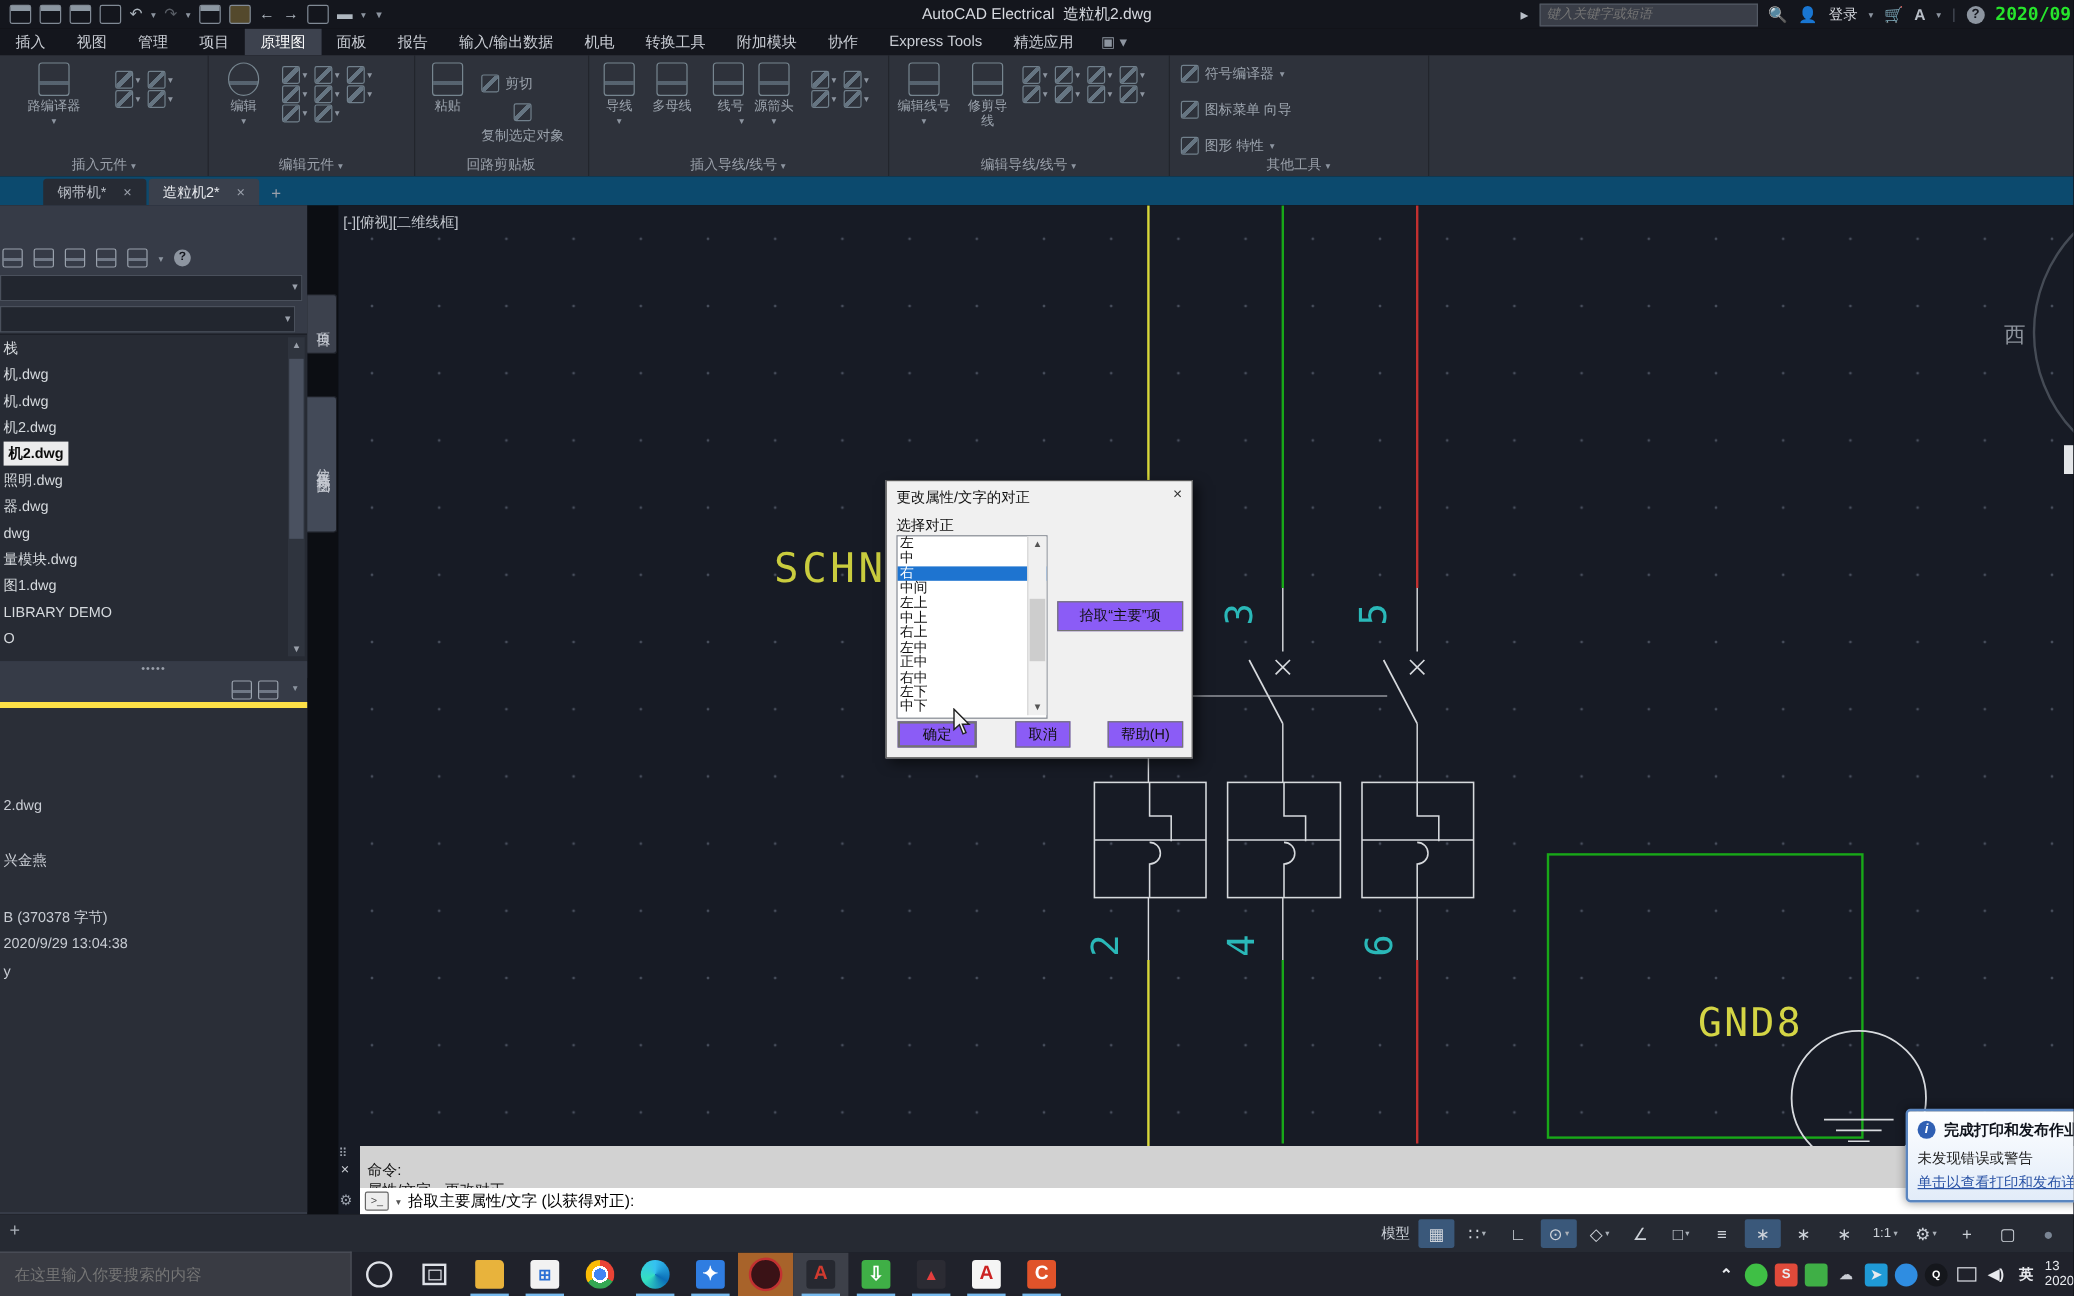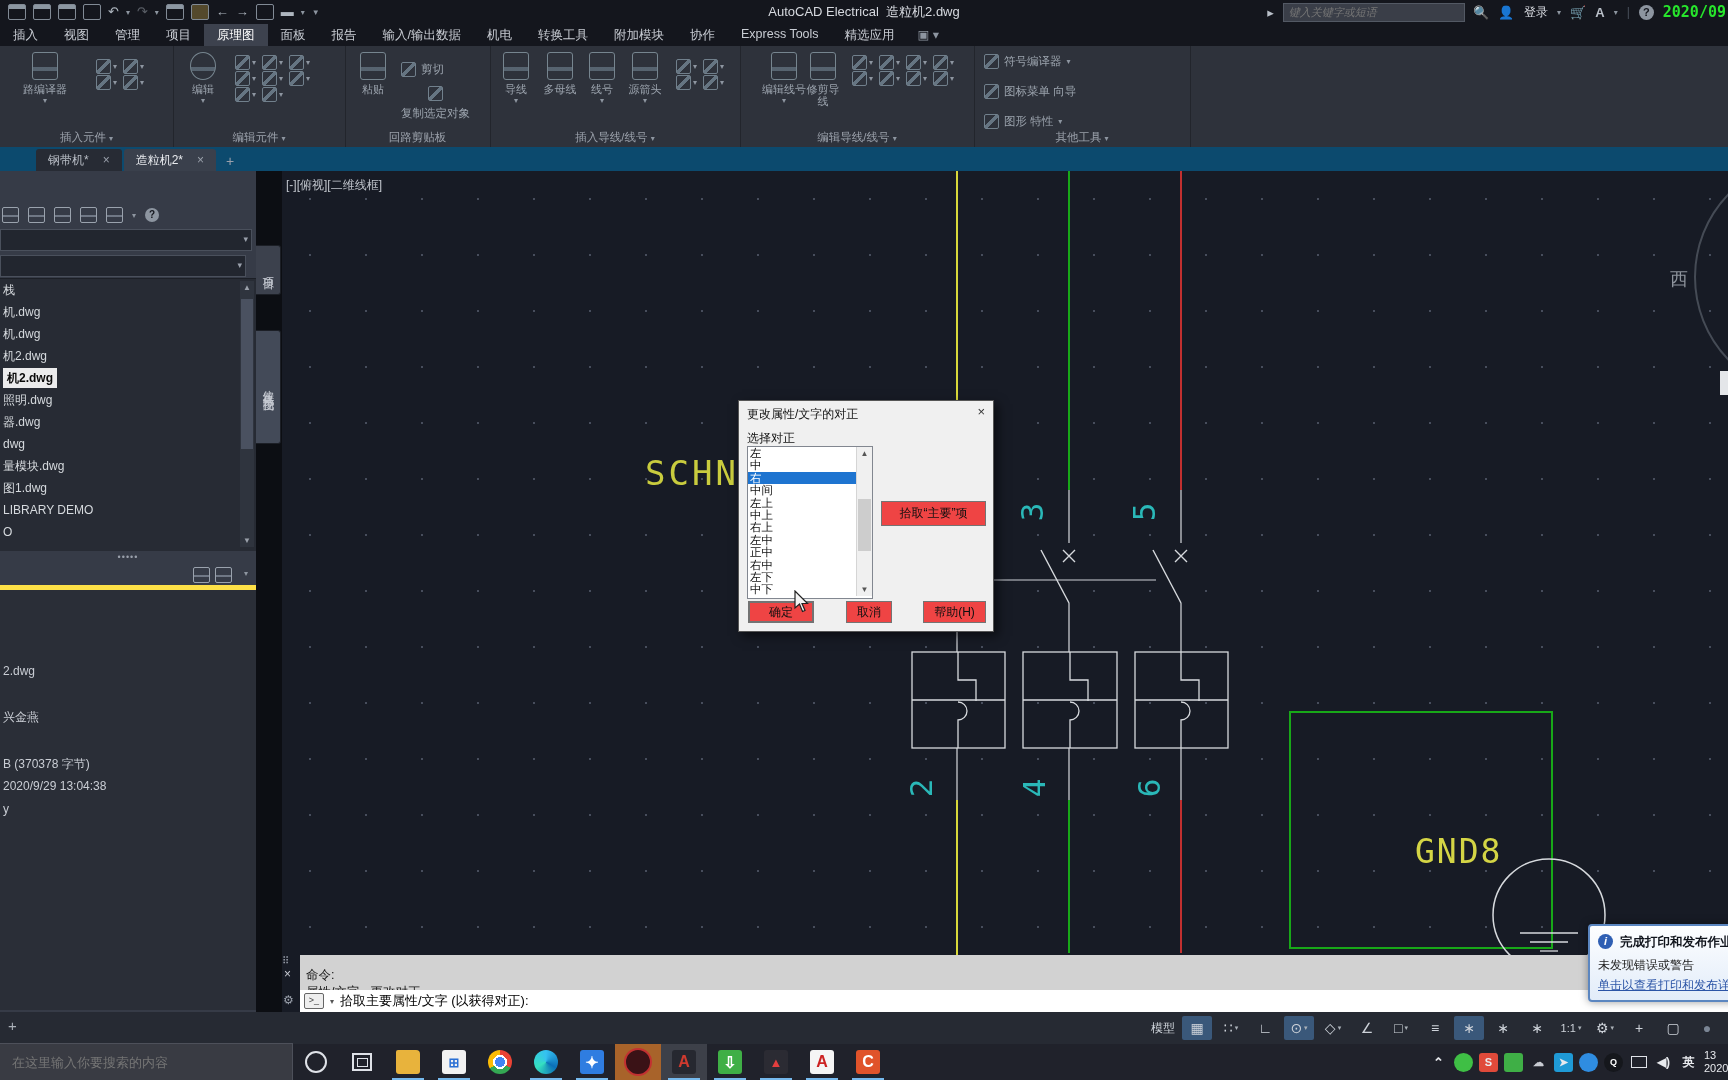--- a/index.html
+++ b/index.html
@@ -122,21 +122,21 @@
           box-shadow:4px 4px 10px rgba(0,0,0,.55);font-size:12px;color:#101010;z-index:25;}
   #dlg-title{position:absolute;left:8px;top:5px;font-size:12px;}
   #dlg-close{position:absolute;right:8px;top:3px;font-size:13px;color:#333;}
   #dlg-sel-label{position:absolute;left:8px;top:29px;}
   #dlg-list{position:absolute;left:8px;top:45px;width:124px;height:151px;background:#fff;border:1px solid #828790;}
   .dlg-item{height:12.4px;line-height:12.4px;font-size:11.5px;padding-left:2px;white-space:nowrap;}
   .dlg-item.sel{background:#1e74d0;color:#fff;}
   #dlg-scroll{position:absolute;right:0;top:0;width:15px;height:149px;background:#f0f0f0;border-left:1px solid #d5d5d5;}
   #dlg-scroll .thumb{position:absolute;left:1px;right:1px;top:52px;height:52px;background:#cdcdcd;}
   #dlg-pick{position:absolute;left:142px;top:100px;width:105px;height:25px;}
-  .wbtn{background:#ef4444;border:1px solid #747474;font-size:12px;color:#101010;display:flex;
+  .wbtn{background:#8b5cf6;border:1px solid #747474;font-size:12px;color:#101010;display:flex;
         align-items:center;justify-content:center;font-family:"Liberation Sans",sans-serif;}
   #dlg-ok{position:absolute;left:9px;top:200px;width:66px;height:22px;border:2px solid #737373;}
   #dlg-cancel{position:absolute;left:107px;top:200px;width:46px;height:22px;}
   #dlg-help{position:absolute;left:184px;top:200px;width:63px;height:22px;}
 
   
   #toast{left:1588px;top:924px;width:200px;height:74px;background:linear-gradient(#fdfeff,#e2ecf9);
          border:2px solid #5b86c0;border-radius:4px;z-index:30;box-shadow:0 0 8px rgba(0,0,0,.4);}
   #toast-ic{position:absolute;left:8px;top:8px;width:15px;height:15px;border-radius:50%;background:#2f5fb3;
             color:#fff;font-size:11px;font-weight:bold;text-align:center;line-height:15px;font-style:italic;}
@@ -272,21 +272,21 @@
   <div class="rpanel" style="left:490px;width:250px;">
     <div class="bigbtn" style="left:6px;top:6px;width:40px;">
       <span class="bigic"></span>
       <span>导线</span>
         <span class="cr">▾</span>
     </div>
     <div class="bigbtn" style="left:50px;top:6px;width:40px;">
       <span class="bigic"></span>
       <span>多母线</span>
     </div>
-    <div class="bigbtn" style="left:94px;top:6px;width:36px;">
+    <div class="bigbtn" style="left:94px;top:6px;width:36px;align-items:flex-end;">
       <span class="bigic"></span>
       <span>线号</span>
         <span class="cr">▾</span>
     </div>
     <div class="bigbtn" style="left:134px;top:6px;width:42px;">
       <span class="bigic"></span>
       <span>源箭头</span>
         <span class="cr">▾</span>
     </div>
     <div class="icgrid" style="left:186px;top:12px;grid-template-columns:17px 10px 17px 10px;">
@@ -296,21 +296,21 @@
         <span class="cr">▾</span>
       <span class="ic"></span>
         <span class="cr">▾</span>
       <span class="ic"></span>
         <span class="cr">▾</span>
     </div>
     <div class="plabel"><span>插入导线/线号</span> <span class="cr">▾</span></div>
   </div>
 
   <div class="rpanel" style="left:740px;width:234px;">
-    <div class="bigbtn" style="left:18px;top:6px;width:52px;">
+    <div class="bigbtn" style="left:4px;top:6px;width:52px;">
       <span class="bigic"></span>
       <span>编辑线号</span>
         <span class="cr">▾</span>
     </div>
     <div class="bigbtn" style="left:62px;top:6px;width:42px;">
       <span class="bigic"></span>
       <span>修剪导线</span>
     </div>
     <div class="icgrid" style="left:112px;top:8px;grid-template-columns:17px 10px 17px 10px 17px 10px 17px 10px;">
       <span class="ic"></span>

